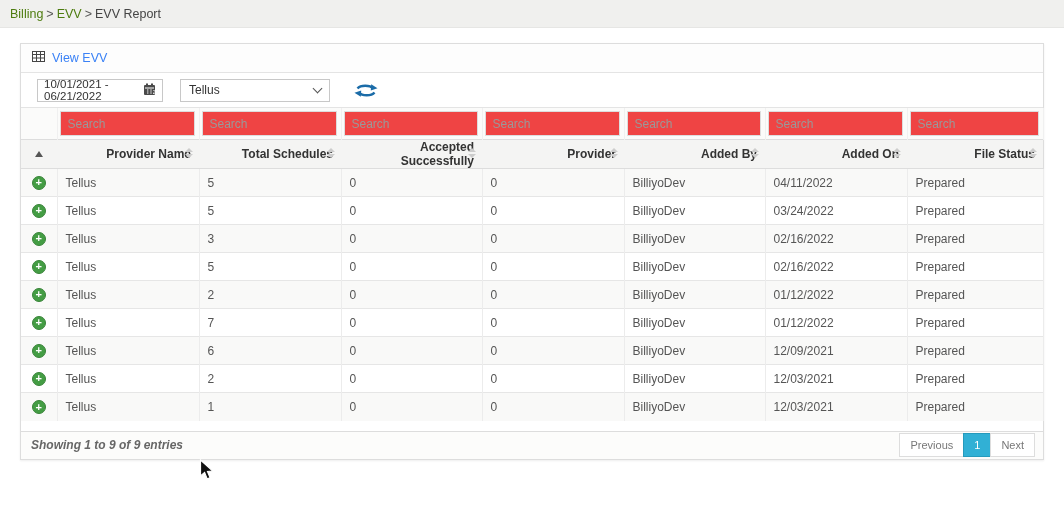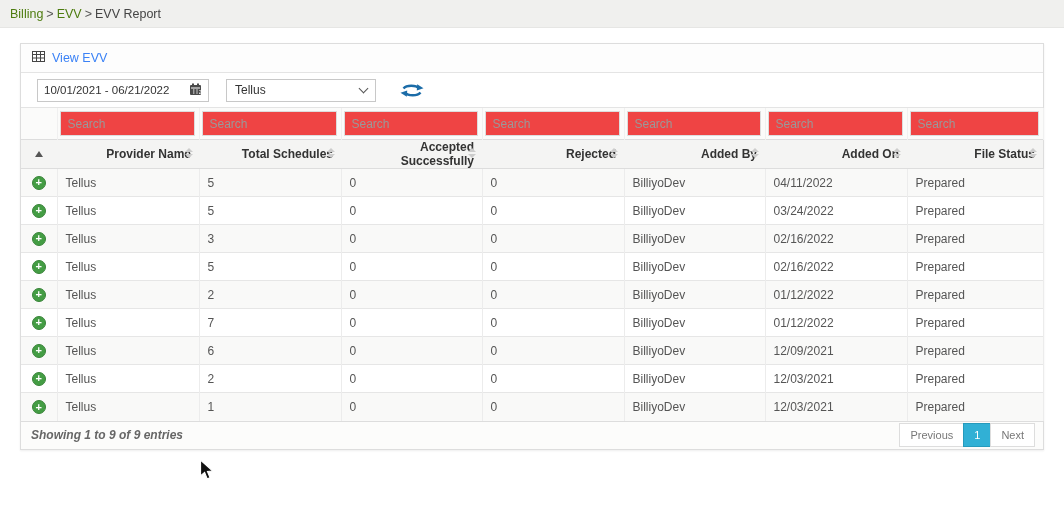--- a/index.html
+++ b/index.html
@@ -8,21 +8,21 @@
   .breadcrumb-bar { height:28px; background:#f0f0ee; padding:7px 0 0 10px;
     font-size:12.5px; color:#444; border-bottom:1px solid #e6e6e4; }
   .breadcrumb-bar a { color:#4d7c0f; text-decoration:none; }
   .crumb-sep { color:#555; margin:0 3px; }
   .panel { position:absolute; left:20px; top:43px; width:1024px;
     background:#fff; border:1px solid #ddd; box-shadow:0 1px 2px rgba(0,0,0,0.07); }
   .panel-header { height:29px; padding:7px 11px; font-size:12.5px; color:#3b82f6;
     border-bottom:1px solid #e4e4e4; background:#fdfdfd; display:flex; align-items:center; gap:7px; }
   .filter-bar { height:35px; padding:6px 16px; display:flex; align-items:center;
     border-bottom:1px solid #e4e4e4; background:#fff; }
-  .date-box { width:172px; height:23px; border:1px solid #c8c8c8; background:#fff;
+  .date-box { width:126px; height:23px; border:1px solid #c8c8c8; background:#fff;
     display:flex; align-items:center; justify-content:space-between;
     padding:0 6px; font-size:11.5px; color:#333; cursor:text;gap:17px; }
   .select-box { width:150px; height:23px; border:1px solid #c8c8c8; background:#fff;
     margin-left:17px; display:flex; align-items:center; justify-content:space-between;
     padding:0 8px; font-size:12px; color:#333; }
   .chevron { width:7px; height:7px; border-right:1.5px solid #555; border-bottom:1.5px solid #555;
     transform:rotate(45deg); margin-top:-4px; }
   .refresh-btn { margin-left:24px; background:none; border:none; cursor:pointer; padding:0; line-height:0; }
   table { border-collapse:collapse; table-layout:fixed; width:1022px; font-size:12px; }
   col.c-exp{width:36px} col.c1{width:142px} col.c2{width:142px} col.c3{width:141px}
@@ -41,21 +41,21 @@
   .sorted-asc { display:block; margin:0 auto; width:0; height:0; border-left:4px solid transparent;
     border-right:4px solid transparent; border-bottom:6px solid #555; }
   tbody td { height:28px; padding:0 8px; color:#555; border-top:1px solid #e6e6e6;
     border-right:1px solid #ececec; background:#fff; }
   tbody tr.odd td { background:#f9f9f8; }
   td.expand-cell { text-align:center; padding:0; }
   .plus { display:inline-flex; width:14px; height:14px; border-radius:50%; background:#449d44;
     border:1px solid #398439; color:#fff; font-size:11px; font-weight:bold; line-height:11px;
     align-items:center; justify-content:center; cursor:pointer; vertical-align:middle; }
   .panel-footer { height:28px; border-top:1px solid #ddd; background:#fcfcfb;
-    display:flex; align-items:center; justify-content:space-between; padding:0 8px 0 10px; }
+    display:flex; align-items:center; justify-content:space-between; padding:0 8px 0 10px;margin-top:10px; }
   .summary { font-size:12px; font-style:italic; font-weight:bold; color:#666; }
   .pagination { display:flex; }
   .page-btn { border:1px solid #ddd; background:#fff; color:#777; font-size:11px;
     padding:5px 10px; margin-left:-1px; cursor:pointer; font-family:inherit; }
   .page-btn.active { background:#31b0d5; border-color:#269abc; color:#fff; }
   .cursor { position:absolute; left:199px; top:459px; pointer-events:none; }
 </style>
 </head>
 <body>
 
@@ -140,21 +140,21 @@
               <i class="dn"></i>
             </span></th>
         <th><span>Total Schedules</span><span class="sort-carets">
               <i class="up"></i>
               <i class="dn"></i>
             </span></th>
         <th><span>Accepted Successfully</span><span class="sort-carets">
               <i class="up"></i>
               <i class="dn"></i>
             </span></th>
-        <th><span>Rejected</span><span class="sort-carets">
+        <th><span>Provider</span><span class="sort-carets">
               <i class="up"></i>
               <i class="dn"></i>
             </span></th>
         <th><span>Added By</span><span class="sort-carets">
               <i class="up"></i>
               <i class="dn"></i>
             </span></th>
         <th><span>Added On</span><span class="sort-carets">
               <i class="up"></i>
               <i class="dn"></i>

